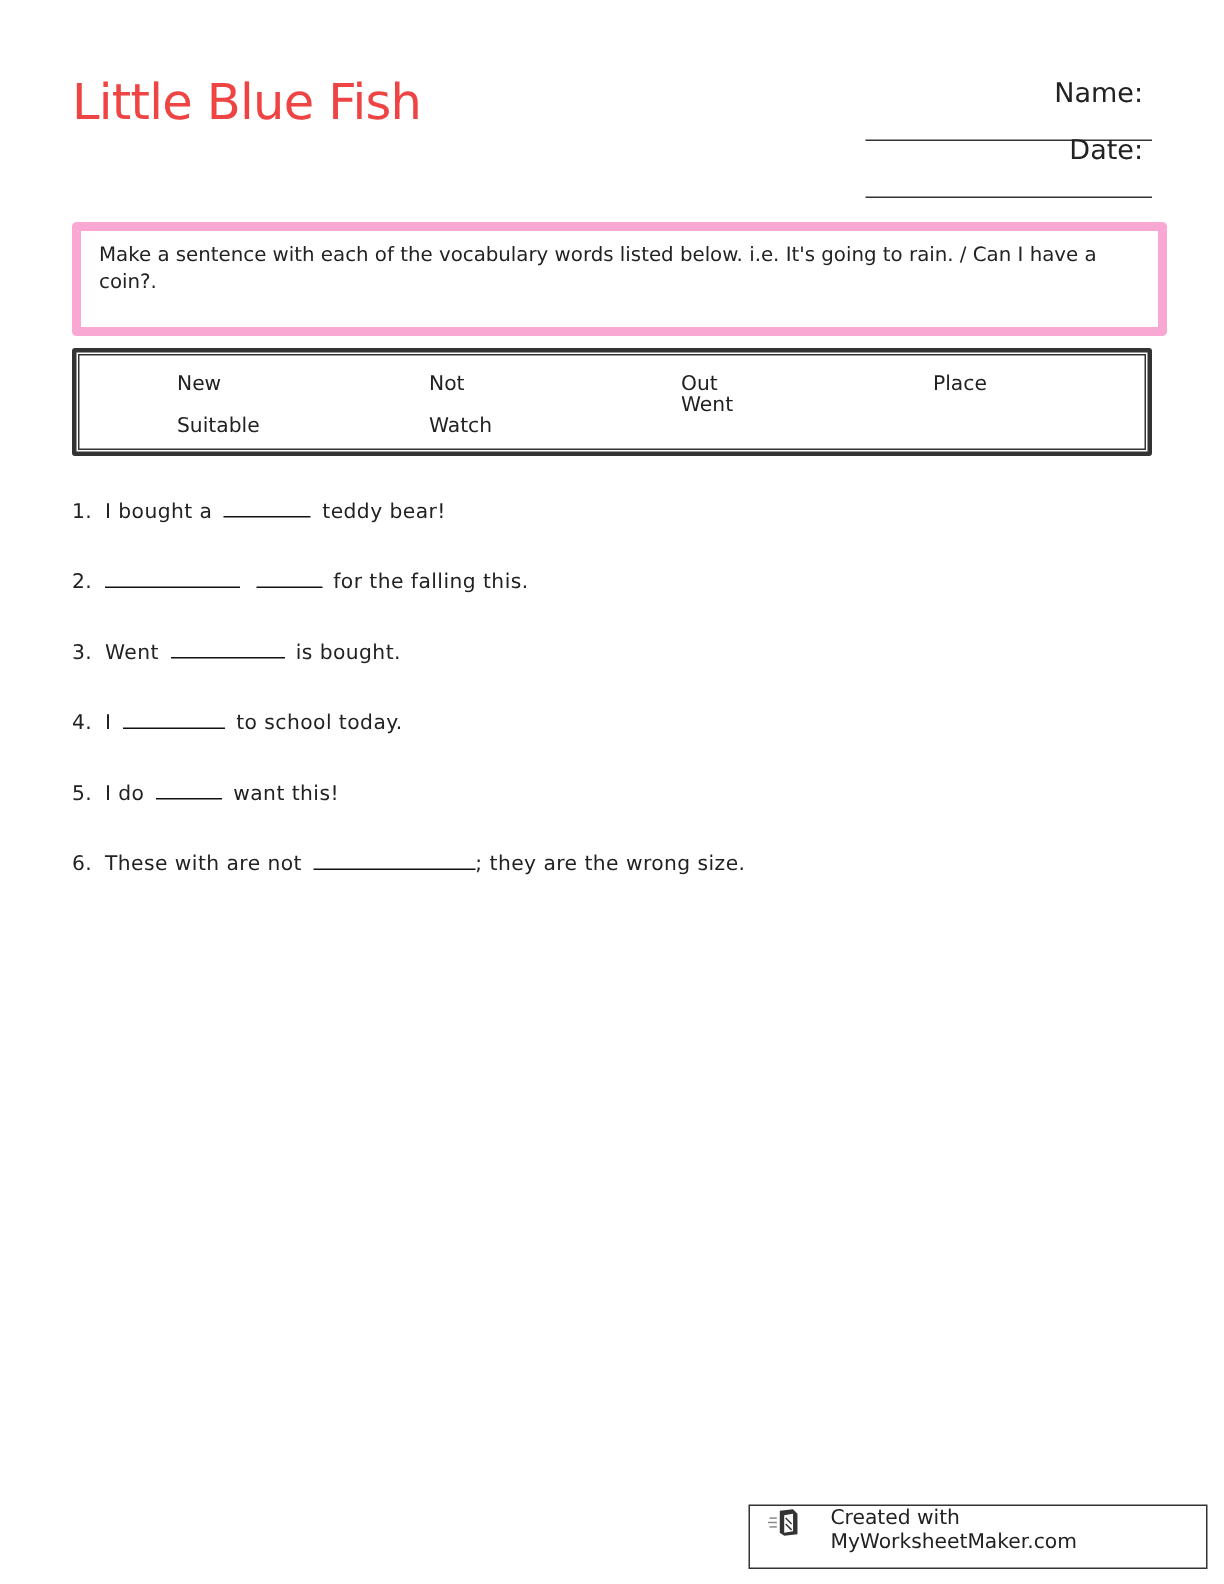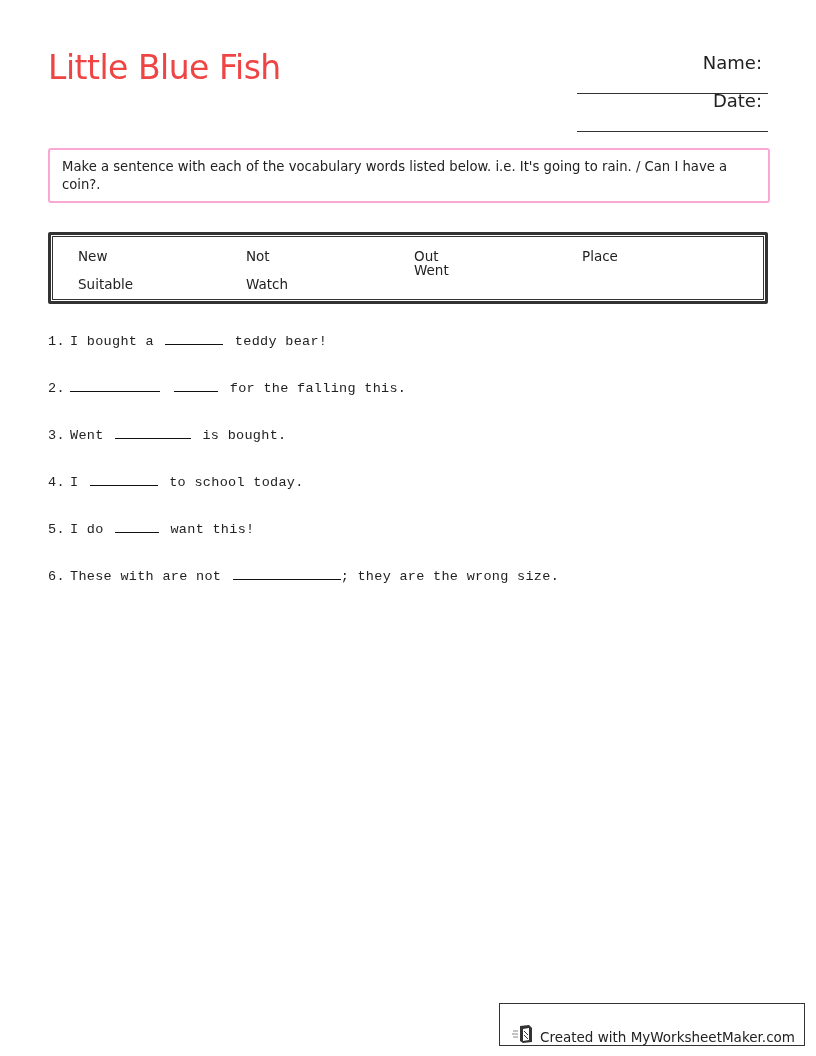--- a/index.html
+++ b/index.html
@@ -3,29 +3,29 @@
   <meta charset="utf-8">
   <style>
     html, body { margin: 0; padding: 0; background: #ffffff; }
     body { width: 816px; height: 1056px; position: relative; font-family: "DejaVu Sans", sans-serif; color: #222; overflow: hidden; }
     .title { position: absolute; left: 48px; top: 48px; font-size: 33px; font-weight: normal; color: #ef4444; letter-spacing: -0.5px; margin: 0; }
     .field { position: absolute; right: 48px; display: flex; align-items: flex-end; flex-direction: column; }
     .field-label { font-size: 18px; color: #222; margin-right: 6px; }
     .field-line { width: 191px; border-bottom: 1px solid #333; height: 20px; }
     .field-name { top: 52px; }
     .field-date { top: 90px; }
-    .instructions { position: absolute; left: 48px; top: 148px; width: 694px; padding: 8px 12px 7px 12px; border: 2px solid #f9a8d4; border-radius: 3px; font-size: 13.2px; line-height: 18px; color: #222; }
+    .instructions { position: absolute; left: 48px; top: 148px; width: 694px; padding: 8px 12px 20px 12px; border: 6px solid #f9a8d4; border-radius: 3px; font-size: 13.2px; line-height: 18px; color: #222; }
     .wordbox { position: absolute; left: 48px; top: 232px; width: 712px; height: 64px; border: 3px solid #333; padding: 1px; border-radius: 2px; }
     .wordbox-inner { border: 1px solid #333; height: 62px; position: relative; }
-    .word { position: absolute; font-size: 13.5px; color: #222; }
+    .word { position: absolute; font-size: 13.5px; color: #222; margin-left: 40px; }
     .questions { position: absolute; left: 48px; top: 330px; }
-    .q { position: absolute; left: 0; font-size: 13.5px; color: #222; white-space: nowrap; letter-spacing: 0.3px; font-family: Liberation Mono, monospace; }
+    .q { position: absolute; left: 0; font-size: 13.5px; color: #222; white-space: nowrap; letter-spacing: 0.3px; }
     .q .num { display: inline-block; width: 22px; }
     .blank { display: inline-block; border-bottom: 1.5px solid #111; height: 14px; vertical-align: baseline; margin: 0 3px; }
-    .footer { position: absolute; left: 499px; top: 1003px; width: 304px; height: 41px; border: 1px solid #333; display: flex; align-items: flex-end; }
+    .footer { position: absolute; left: 499px; top: 1003px; width: 304px; height: 41px; border: 1px solid #333; display: flex; align-items: flex-start; gap: 14px; }
     .footer-icon { margin-left: 12px; margin-right: 6px; width: 22px; height: 22px; }
     .footer-text { font-size: 13.5px; color: #222; }
   </style>
 </head>
 <body>
 
 <h1 class="title">Little Blue Fish</h1>
 
 <div class="field field-name">
   <span class="field-label">Name:</span>

